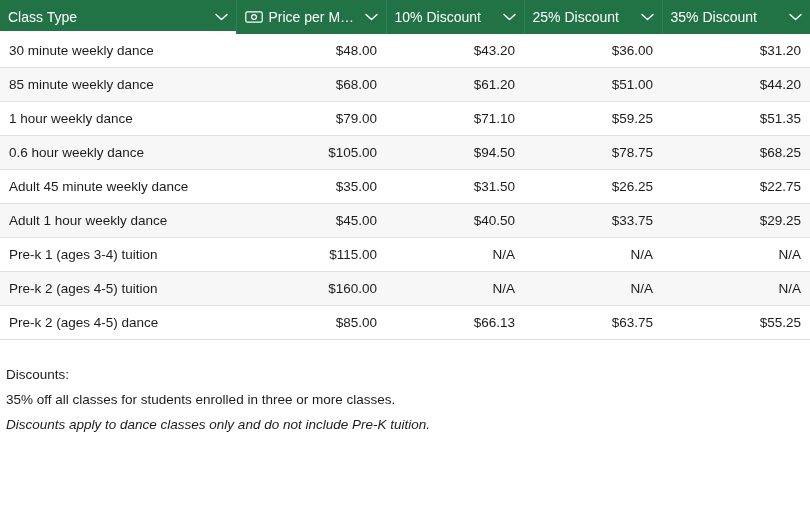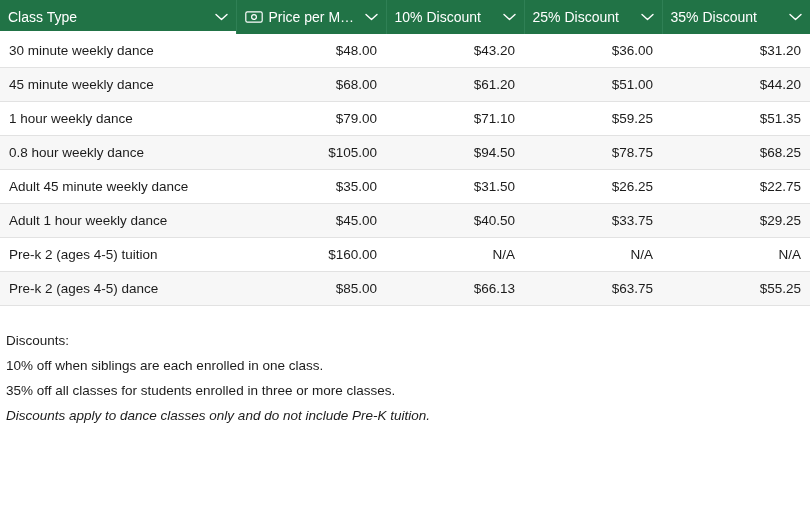--- a/index.html
+++ b/index.html
@@ -200,71 +200,77 @@
     </thead>
     <tbody>
       <tr>
         <td class="name">30 minute weekly dance</td>
         <td class="num">$48.00</td>
         <td class="num">$43.20</td>
         <td class="num">$36.00</td>
         <td class="num">$31.20</td>
       </tr>
       <tr>
-        <td class="name">45 minute weekly dance</td>
+        <td class="name">85 minute weekly dance</td>
         <td class="num">$68.00</td>
         <td class="num">$61.20</td>
         <td class="num">$51.00</td>
         <td class="num">$44.20</td>
       </tr>
       <tr>
         <td class="name">1 hour weekly dance</td>
         <td class="num">$79.00</td>
         <td class="num">$71.10</td>
         <td class="num">$59.25</td>
         <td class="num">$51.35</td>
       </tr>
       <tr>
-        <td class="name">0.8 hour weekly dance</td>
+        <td class="name">0.6 hour weekly dance</td>
         <td class="num">$105.00</td>
         <td class="num">$94.50</td>
         <td class="num">$78.75</td>
         <td class="num">$68.25</td>
       </tr>
       <tr>
         <td class="name">Adult 45 minute weekly dance</td>
         <td class="num">$35.00</td>
         <td class="num">$31.50</td>
         <td class="num">$26.25</td>
         <td class="num">$22.75</td>
       </tr>
       <tr>
         <td class="name">Adult 1 hour weekly dance</td>
         <td class="num">$45.00</td>
         <td class="num">$40.50</td>
         <td class="num">$33.75</td>
         <td class="num">$29.25</td>
       </tr>
       <tr>
+        <td class="name">Pre-k 1 (ages 3-4) tuition</td>
+        <td class="num">$115.00</td>
+        <td class="num">N/A</td>
+        <td class="num">N/A</td>
+        <td class="num">N/A</td>
+      </tr>
+      <tr>
         <td class="name">Pre-k 2 (ages 4-5) tuition</td>
         <td class="num">$160.00</td>
         <td class="num">N/A</td>
         <td class="num">N/A</td>
         <td class="num">N/A</td>
       </tr>
       <tr>
         <td class="name">Pre-k 2 (ages 4-5) dance</td>
         <td class="num">$85.00</td>
         <td class="num">$66.13</td>
         <td class="num">$63.75</td>
         <td class="num">$55.25</td>
       </tr>
     </tbody>
   </table>
 
   <div class="notes">
     <p>Discounts:</p>
-    <p>10% off when siblings are each enrolled in one class.</p>
     <p>35% off all classes for students enrolled in three or more classes.</p>
     <p class="italic spacer-top">Discounts apply to dance classes only and do not include Pre-K tuition.</p>
   </div>
 
 </div>
 
 </body></html>

